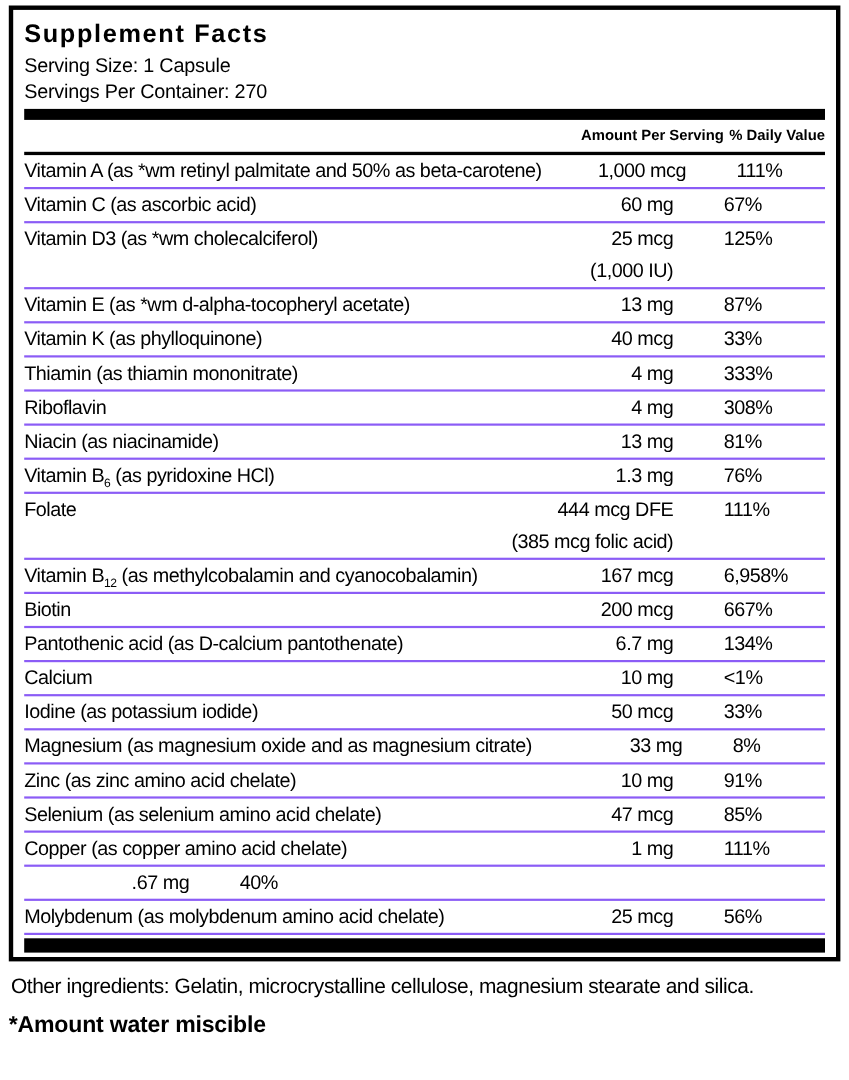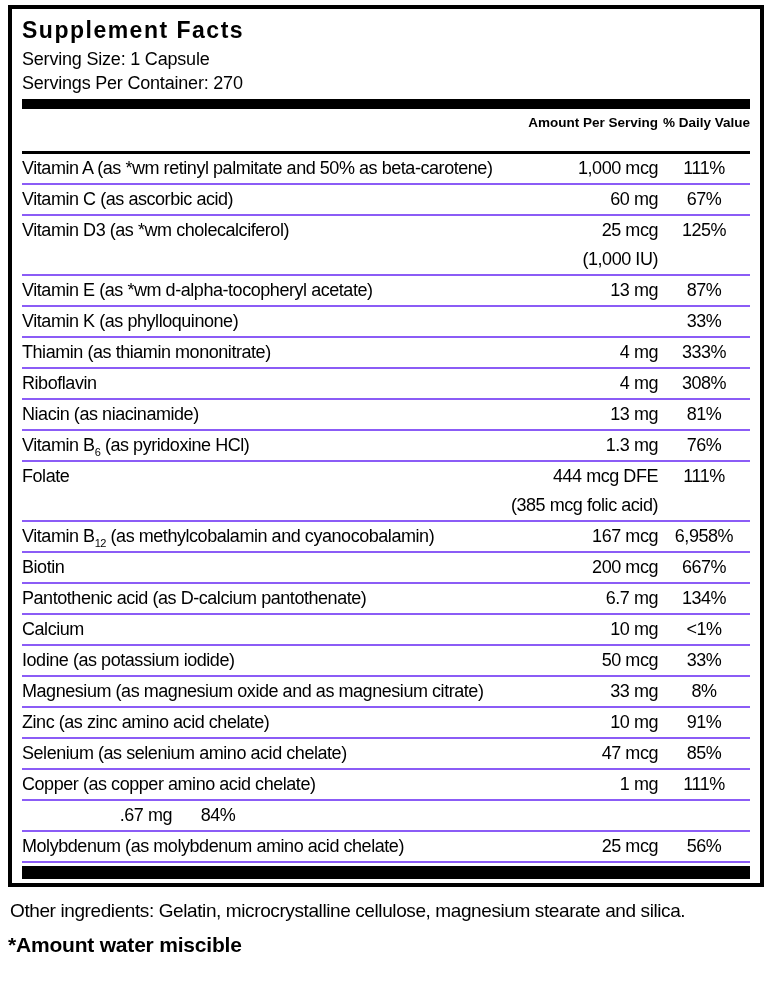--- a/index.html
+++ b/index.html
@@ -36,21 +36,21 @@
     margin-top: 4px;
   }
   .thick-rule.bottom {
     height: 13px;
     margin-top: 3px;
   }
   .colhead {
     display: flex;
     align-items: flex-end;
     border-bottom: 3px solid #000;
-    padding: 5px 0 19px 0;
+    padding: 5px 0 6px 0;
     font-weight: bold;
     font-size: 13.5px;
     line-height: 18px;
   }
   .colhead .spacer { flex: 1; }
   .colhead .amt { width: 150px; text-align: right; white-space: nowrap; }
   .colhead .dv  { width: 92px;  text-align: right; white-space: nowrap; }
   .row {
     display: flex;
     align-items: flex-start;
@@ -70,25 +70,26 @@
   .cell-amt {
     width: 150px;
     text-align: right;
     font-size: 18px;
     line-height: 29px;
     letter-spacing: -0.45px;
     white-space: nowrap;
   }
   .cell-dv {
     width: 92px;
-    text-align: center;
+    text-align: left;
     font-size: 18px;
     line-height: 29px;
     letter-spacing: -0.45px;
     white-space: nowrap;
+    padding-left: 46px;
   }
   .footer-ingredients {
     margin: 11px 8px 0 10px;
     font-size: 19px;
     line-height: 26px;
     letter-spacing: -0.4px;
   }
   .footer-note {
     margin: 7px 8px 0 8px;
     font-size: 21px;
@@ -141,20 +142,24 @@
       <div class="row">
     <span class="cell-name"><span>Vitamin E (as *wm d-alpha-tocopheryl acetate)</span></span>
     <span class="cell-amt">
       <div>13 mg</div>
 
     </span>
     <span class="cell-dv">87%</span>
   </div>
       <div class="row">
     <span class="cell-name"><span>Vitamin K (as phylloquinone)</span></span>
+    <span class="cell-amt">
+      <div>40 mcg</div>
+
+    </span>
     <span class="cell-dv">33%</span>
   </div>
       <div class="row">
     <span class="cell-name"><span>Thiamin (as thiamin mononitrate)</span></span>
     <span class="cell-amt">
       <div>4 mg</div>
 
     </span>
     <span class="cell-dv">333%</span>
   </div>
@@ -260,21 +265,21 @@
       <div>1 mg</div>
 
     </span>
     <span class="cell-dv">111%</span>
   </div>
       <div class="row">
     <span class="cell-amt">
       <div>.67 mg</div>
 
     </span>
-    <span class="cell-dv">84%</span>
+    <span class="cell-dv">40%</span>
   </div>
       <div class="row">
     <span class="cell-name"><span>Molybdenum (as molybdenum amino acid chelate)</span></span>
     <span class="cell-amt">
       <div>25 mcg</div>
 
     </span>
     <span class="cell-dv">56%</span>
   </div>
     </div>

